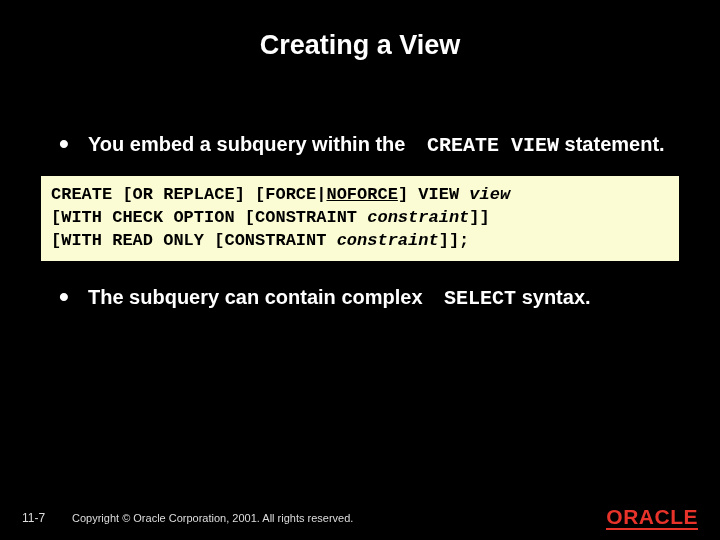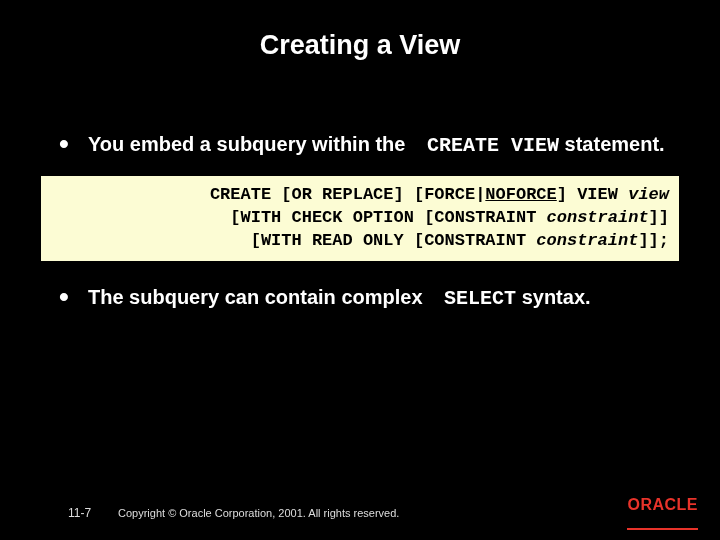--- a/index.html
+++ b/index.html
@@ -56,58 +56,56 @@
   .code-block {
     margin: 4px 0 22px 0;
     background: #fcfcd4;
     color: #000;
     border: 1px solid #000;
     padding: 8px 10px;
     font-family: "Courier New", Courier, monospace;
     font-size: 17px;
     line-height: 1.35;
     font-weight: bold;
-    text-align: right;
   }
   .code-block .ul { text-decoration: underline; }
   .code-block .it { font-style: italic; }
   .footer {
     position: absolute;
     left: 0;
     bottom: 10px;
     width: 720px;
     display: flex;
     align-items: center;
     box-sizing: border-box;
     padding: 0 22px;
   }
   .page-num {
     font-size: 12px;
     color: #ddd;
     width: 50px;
-    margin-left: 46px;
   }
   .copyright {
     flex: 1;
     font-size: 11px;
     color: #ddd;
   }
   .logo {
     width: 110px;
     display: flex;
     justify-content: flex-end;
   }
   .oracle-mark {
     font-family: Arial, Helvetica, sans-serif;
     font-weight: 900;
-    font-size: 16px;
+    font-size: 21px;
     color: #e8332a;
     letter-spacing: 0.5px;
     position: relative;
-    padding-bottom: 16px;
+    padding-bottom: 1px;
   }
   .oracle-mark::after {
     content: "";
     position: absolute;
     left: 0;
     right: 0;
     bottom: 0;
     height: 2px;
     background: #e8332a;
   }

